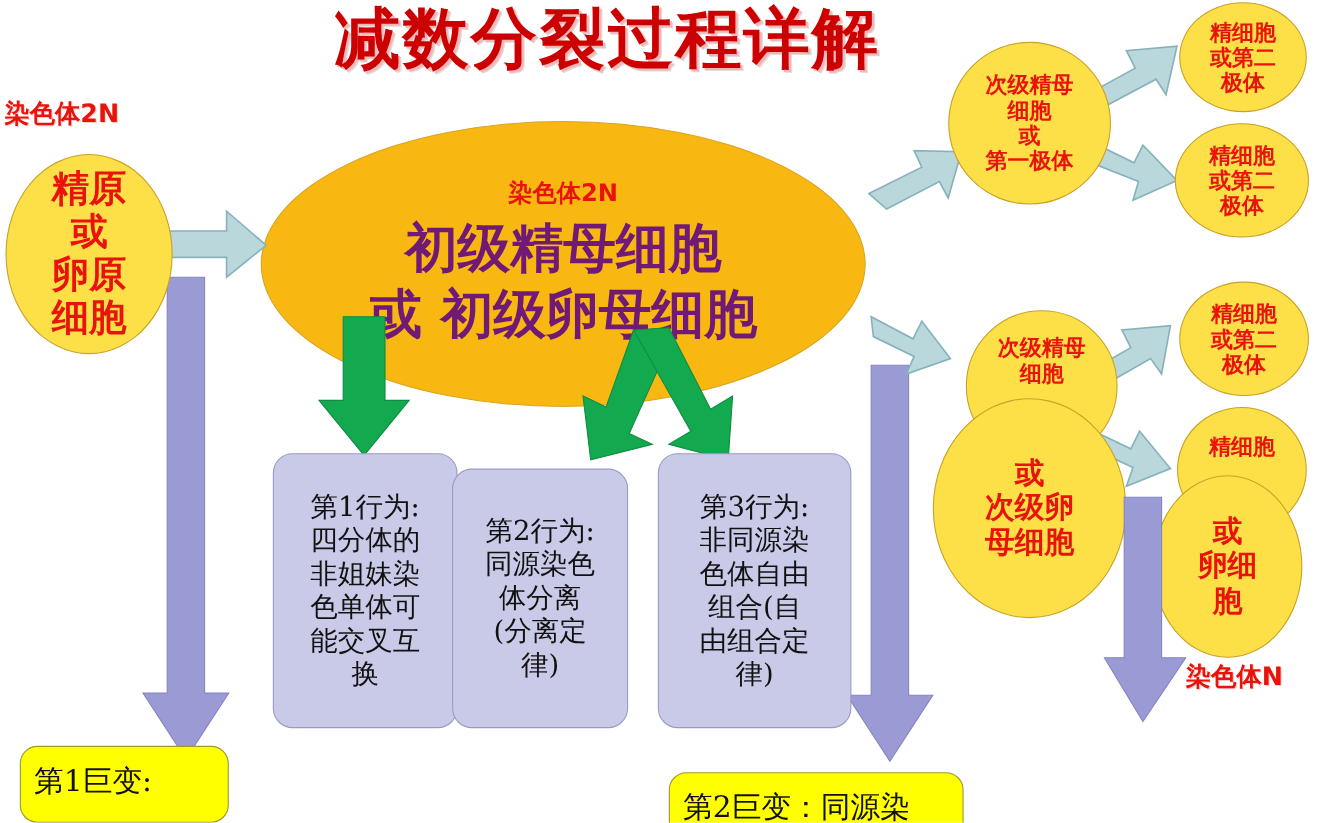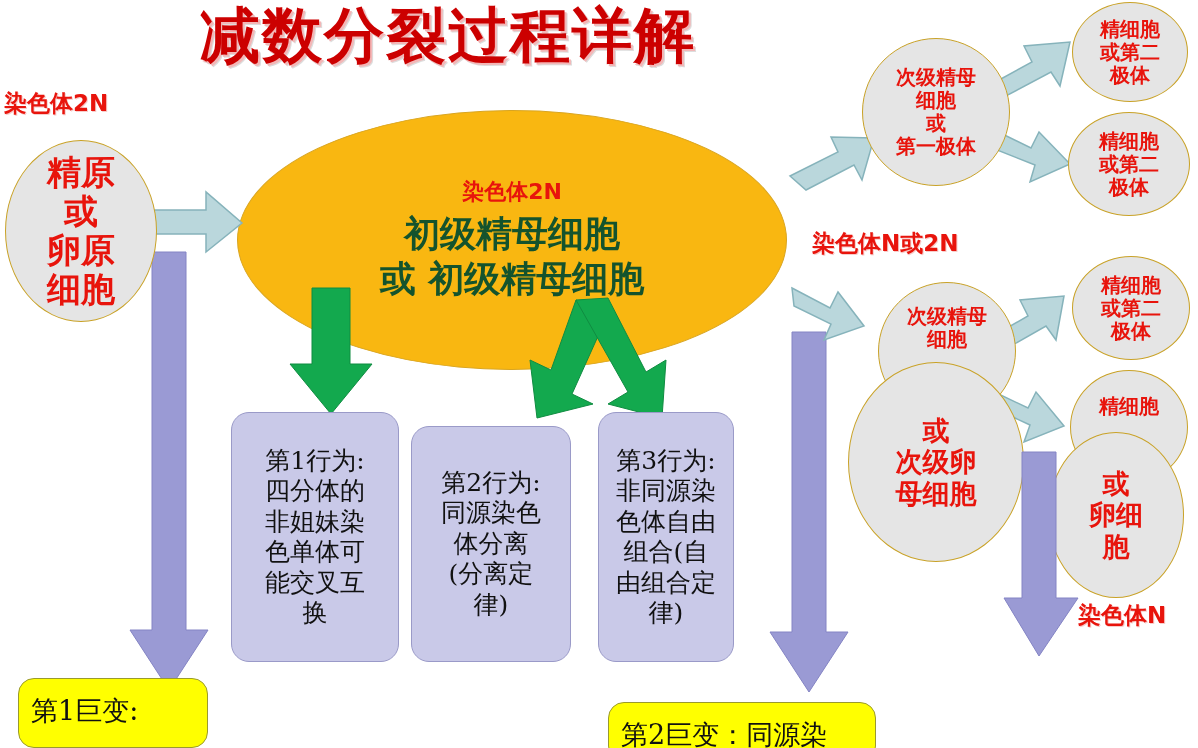--- a/index.html
+++ b/index.html
@@ -10,21 +10,21 @@
     font-family:"Liberation Sans","DejaVu Sans",sans-serif;
     overflow:hidden;
   }
   #stage{position:relative;width:1198px;height:748px;overflow:hidden;}
 
   
   .title{
     position:absolute;
     left:200px; top:4px;
     width:600px;
-    text-align:left;
+    text-align:right;
     font-family:"DejaVu Sans","Liberation Sans",sans-serif;
     font-size:60px;
     font-weight:bold;
     color:#CC0000;
     letter-spacing:2px;
     text-shadow:2px 2px 0 #f3b7b7, 3px 3px 0 #ddd;
     white-space:nowrap;
     line-height:1.05;
   }
 
@@ -35,21 +35,21 @@
     font-size:23px;
     font-weight:bold;
     color:#E8140C;
     white-space:nowrap;
     text-shadow:1px 1px 0 #f7cdcb;
   }
 
   
   .cell{
     position:absolute;
-    background:#e5e5e5;
+    background:#fde047;
     border:1px solid #C9A227;
     border-radius:50%;
     display:flex;
     align-items:center;
     justify-content:center;
     text-align:center;
     color:#E8140C;
     font-family:"DejaVu Sans","Liberation Sans",sans-serif;
     font-weight:bold;
     line-height:1.15;
@@ -63,21 +63,21 @@
 
   
   .big-inner{
     display:flex;flex-direction:column;align-items:center;justify-content:center;
     width:100%;
   }
   .big-sub{
     font-size:22px;font-weight:bold;color:#E8140C;margin-bottom:6px;
   }
   .big-main{
-    font-size:36px;font-weight:bold;color:#14532d;line-height:1.25;
+    font-size:48px;font-weight:bold;color:#701a75;line-height:1.25;
     white-space:nowrap;
   }
 
   
   .behavior{
     position:absolute;
     background:#C9C9E8;
     border:1px solid #9a9ac8;
     border-radius:18px;
     box-sizing:border-box;
@@ -111,21 +111,20 @@
   svg{display:block;overflow:visible;}
 </style>
 </head>
 <body>
 
 <div id="stage">
 
   <div class="title">减数分裂过程详解</div>
 
   <div class="red-label" style="left:4px;top:88px;">染色体2N</div>
-  <div class="red-label" style="left:812px;top:228px;">染色体N或2N</div>
   <div class="red-label" style="left:1078px;top:600px;">染色体N</div>
 
   <div class="arrow" style="left:128px;top:252px;width:100px;height:440px;z-index:1">
     <svg width="100" height="440" viewBox="0 0 100 440">
       <polygon points="24,0 58,0 58,378 80,378 41,438 2,378 24,378" fill="#9A9AD4" stroke="#8484c4" stroke-width="1"></polygon>
     </svg>
   </div>
 
   <div class="arrow" style="left:770px;top:332px;width:110px;height:362px;z-index:1">
     <svg width="110" height="362" viewBox="0 0 110 362">
@@ -178,21 +177,21 @@
   <div class="arrow" style="left:986px;top:372px;width:96px;height:82px;z-index:3">
     <svg width="96" height="82" viewBox="0 0 96 82">
       <polygon points="0,16 42,36 50,20 78,54 38,70 44,53 3,34" fill="#BAD7DC" stroke="#86b3bb" stroke-width="1.5"></polygon>
     </svg>
   </div>
 
   <div class="cell cell-big" style="left:237px;top:110px;width:550px;height:260px;z-index:2">
     <div class="big-inner">
       <div class="big-sub">染色体2N</div>
       <div class="big-main">初级精母细胞</div>
-      <div class="big-main">或 初级精母细胞</div>
+      <div class="big-main">或 初级卵母细胞</div>
     </div>
   </div>
 
   <div class="cell" style="left: 5px; top: 140px; width: 152px; height: 182px; font-size: 34px; z-index: 4; white-space: pre-line;">精原
 或
 卵原
 细胞</div>
 
   <div class="arrow" style="left:290px;top:288px;width:86px;height:128px;z-index:5">
     <svg width="86" height="128" viewBox="0 0 86 128">
@@ -205,36 +204,36 @@
       <polygon points="68,0 100,14 64,94 85,104 29,118 22,60 43,70" fill="#13A94E" stroke="#0f8c41" stroke-width="1"></polygon>
     </svg>
   </div>
 
   <div class="arrow" style="left:560px;top:300px;width:140px;height:120px;z-index:5">
     <svg width="140" height="120" viewBox="0 0 140 120">
       <polygon points="16,0 48,-2 86,72 106,60 102,118 48,104 68,92" fill="#13A94E" stroke="#0f8c41" stroke-width="1"></polygon>
     </svg>
   </div>
 
-  <div class="behavior" style="left:231px;top:412px;width:168px;height:250px;z-index:6">
+  <div class="behavior" style="left:248px;top:412px;width:168px;height:250px;z-index:6">
     <span style="white-space:pre-line;">第1行为:
 四分体的
 非姐妹染
 色单体可
 能交叉互
 换</span>
   </div>
   <div class="behavior" style="left:411px;top:426px;width:160px;height:236px;z-index:6">
     <span style="white-space:pre-line;">第2行为:
 同源染色
 体分离
 (分离定
 律)</span>
   </div>
-  <div class="behavior" style="left:598px;top:412px;width:136px;height:250px;z-index:6">
+  <div class="behavior" style="left:598px;top:412px;width:176px;height:250px;z-index:6">
     <span style="white-space:pre-line;">第3行为:
 非同源染
 色体自由
 组合(自
 由组合定
 律)</span>
   </div>
 
   <div class="cell" style="left: 862px; top: 38px; width: 148px; height: 148px; font-size: 20px; z-index: 4; white-space: pre-line;">次级精母
 细胞

